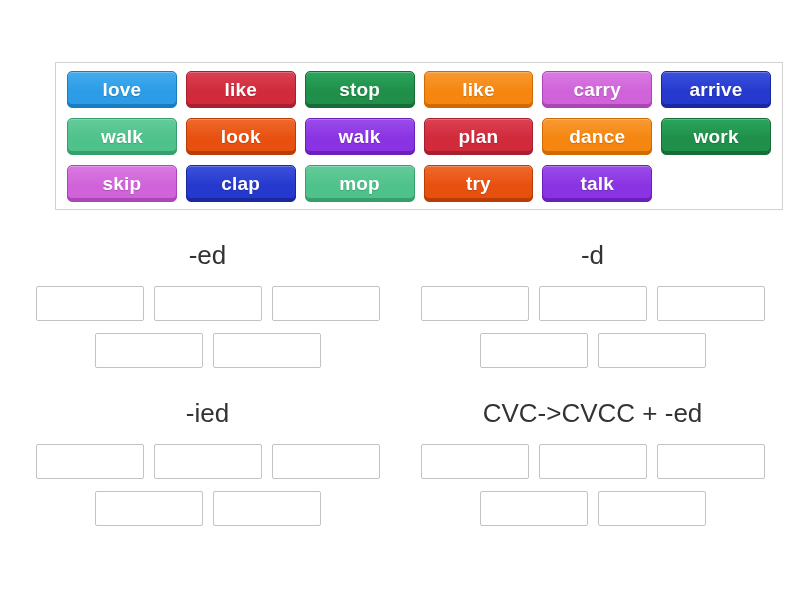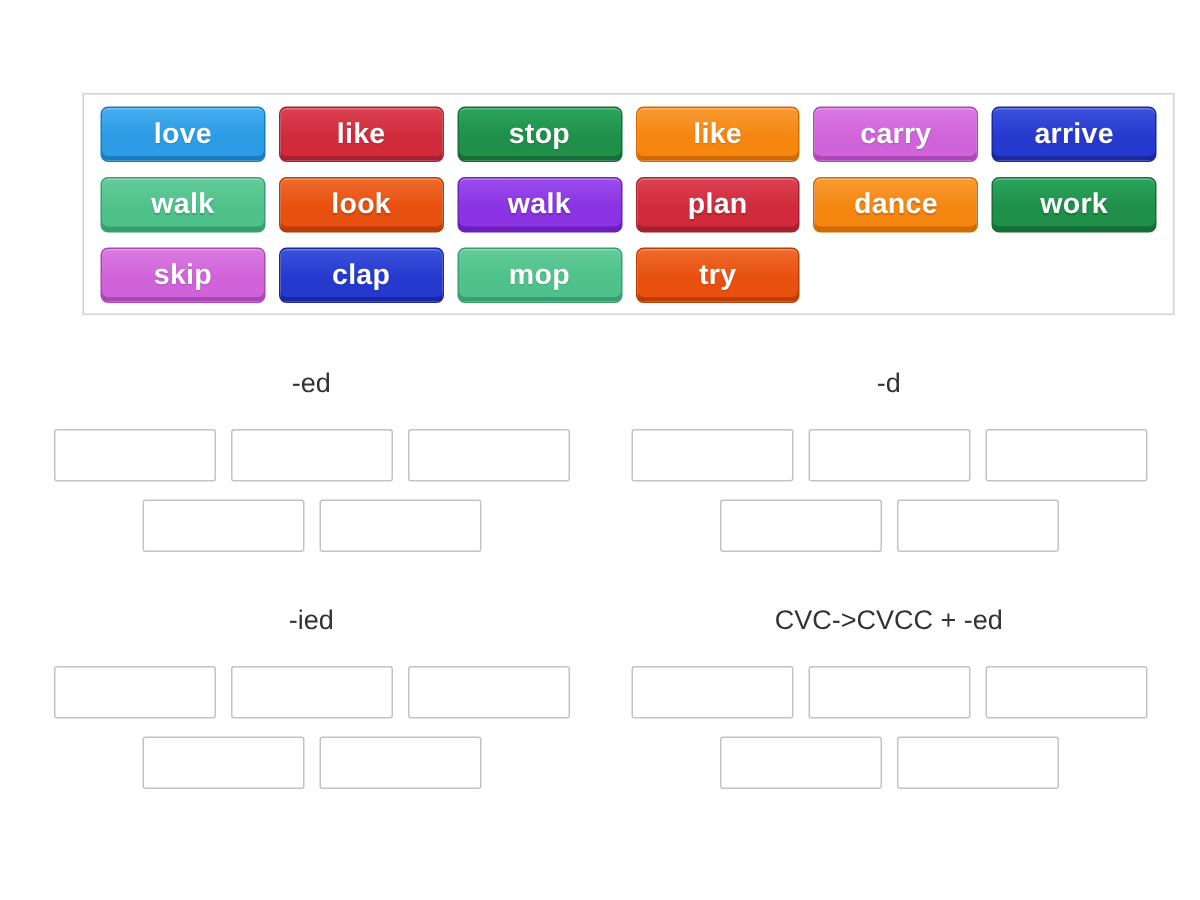--- a/index.html
+++ b/index.html
@@ -49,21 +49,21 @@
   
   .groups {
     position: absolute; left: 35px; top: 240px; width: 730px;
     display: grid;
     grid-template-columns: 345px 345px;
     column-gap: 40px;
     row-gap: 30px;
   }
   .group { display: flex; flex-direction: column; align-items: center; }
   .group-title {
-    font-size: 18px; line-height: 31px; color: #333333;
+    font-size: 26px; line-height: 31px; color: #333333;
     margin-bottom: 15px; text-align: left; white-space: nowrap;
   }
   .slot-row { display: flex; gap: 10px; }
   .slot-row + .slot-row { margin-top: 12px; }
   .slot {
     width: 108px; height: 35px; box-sizing: border-box;
     background: #ffffff;
     border: 1px solid #c3c3c3;
     border-radius: 2px;
   }
@@ -83,20 +83,21 @@
     <div class="tile" data-color="seagreen">walk</div>
     <div class="tile" data-color="orangered">look</div>
     <div class="tile" data-color="purple">walk</div>
     <div class="tile" data-color="crimson">plan</div>
     <div class="tile" data-color="orange">dance</div>
     <div class="tile" data-color="green">work</div>
     <div class="tile" data-color="orchid">skip</div>
     <div class="tile" data-color="royal">clap</div>
     <div class="tile" data-color="seagreen">mop</div>
     <div class="tile" data-color="orangered">try</div>
+    <div class="tile" data-color="purple">talk</div>
   </div>
 
   <div class="groups">
 
     <div class="group">
       <div class="group-title">-ed</div>
       <div class="slot-row">
         <div class="slot"></div>
         <div class="slot"></div>
         <div class="slot"></div>

